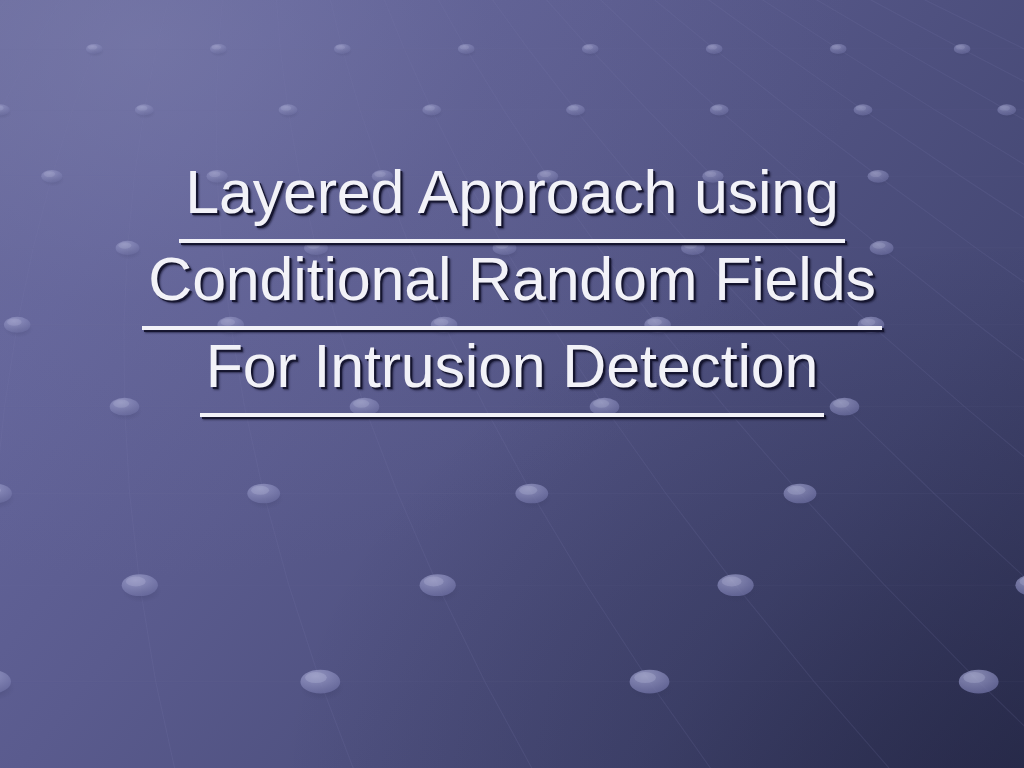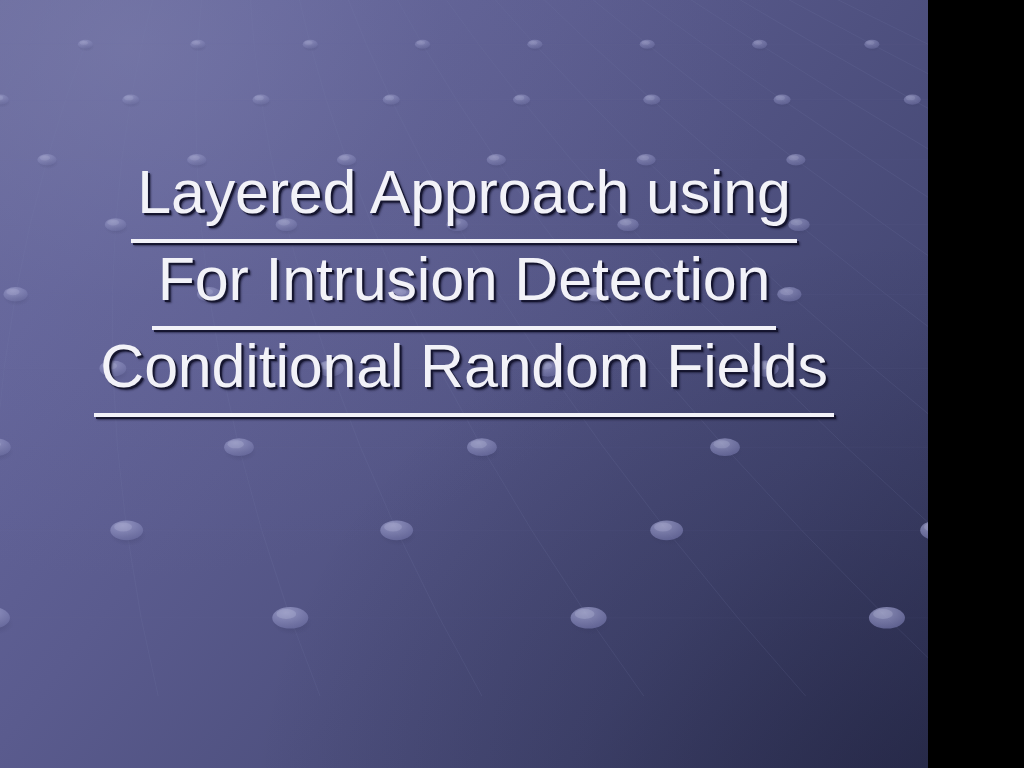--- a/index.html
+++ b/index.html
@@ -4,21 +4,21 @@
 <title>Presentation Title Slide</title>
 <style>
   html, body {
     margin: 0;
     padding: 0;
     background: #000;
   }
 
   #slide {
     position: relative;
-    width: 928px;
+    width: 1024px;
     height: 768px;
     overflow: hidden;
     font-family: "Liberation Sans", sans-serif;
     
     background:
       linear-gradient(128deg,
         #6a6b9e 0%,
         #63649a 18%,
         #5a5b8e 38%,
         #4f5180 58%,
@@ -345,17 +345,17 @@
         <ellipse cx="539.8" cy="782.8" rx="21.8" ry="13.1" fill="url(#dotFill)" opacity="0.75"></ellipse>
         <ellipse cx="535.0" cy="778.4" rx="12.0" ry="6.0" fill="#c3c5e4" opacity="0.28"></ellipse>
         <ellipse cx="904.0" cy="790.0" rx="24.0" ry="13.7" fill="url(#dotShade)" opacity="0.61"></ellipse>
         <ellipse cx="901.8" cy="782.8" rx="21.8" ry="13.1" fill="url(#dotFill)" opacity="0.75"></ellipse>
         <ellipse cx="897.0" cy="778.4" rx="12.0" ry="6.0" fill="#c3c5e4" opacity="0.28"></ellipse>
       </g>
   </svg>
 
   <div id="title-block">
     <span class="title-line"><span class="u">Layered Approach using</span></span>
+    <span class="title-line"><span class="u">Conditional Random Fields</span></span>
     <span class="title-line"><span class="u">For Intrusion Detection</span></span>
-    <span class="title-line"><span class="u">Conditional Random Fields</span></span>
   </div>
 
 </div>
 
 </body></html>

